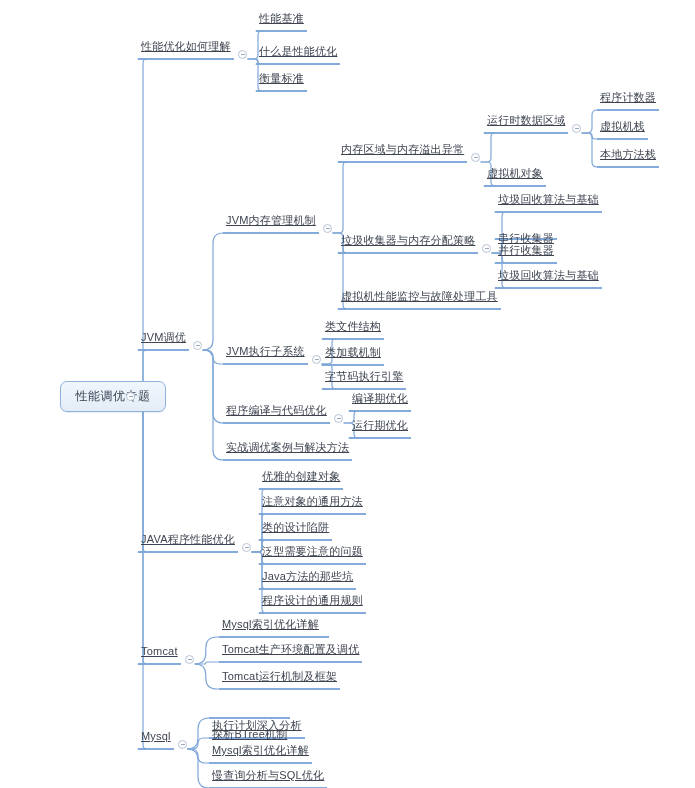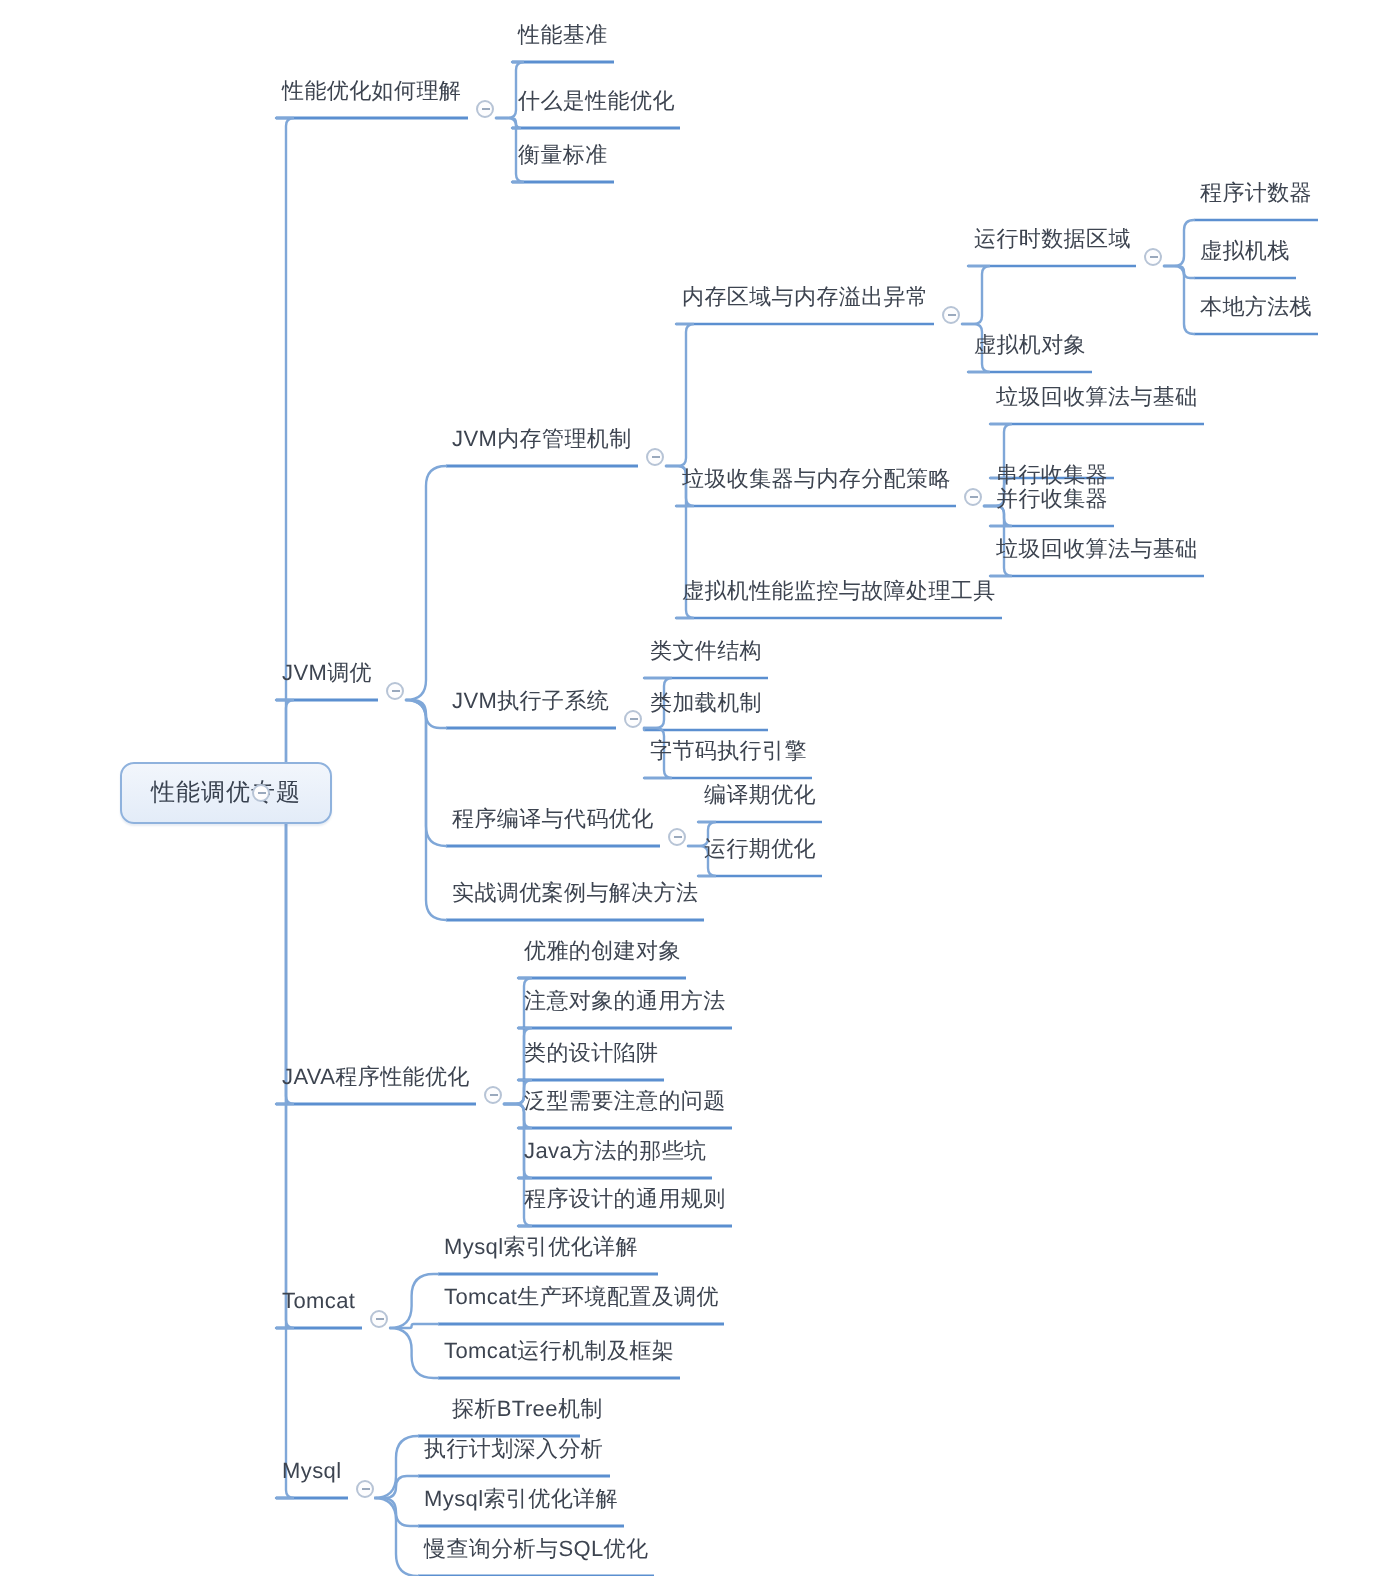--- a/index.html
+++ b/index.html
@@ -27,20 +27,21 @@
     height: 788px;
   }
   .node-label {
     position: absolute;
     font-size: 11px;
     color: #3d4450;
     white-space: nowrap;
     line-height: 13px;
     letter-spacing: 0.2px;
     font-family: "Liberation Sans", "DejaVu Sans", sans-serif;
+    text-decoration: underline;
   }
   .node-root {
     position: absolute;
     box-sizing: border-box;
     background: linear-gradient(180deg, #f2f6fc 0%, #e3ecf8 100%);
     border: 1px solid #8fb2dd;
     border-radius: 7px;
     color: #394250;
     font-size: 12px;
     display: flex;
@@ -206,18 +207,18 @@
       <div class="node-label" style="left: 262px; top: 545px;">泛型需要注意的问题</div>
       <div class="node-label" style="left: 262px; top: 570px;">Java方法的那些坑</div>
       <div class="node-label" style="left: 262px; top: 594px;">程序设计的通用规则</div>
       <div class="node-label" style="left: 141px; top: 645px;">Tomcat</div>
       <div class="toggle-icon" style="left: 185px; top: 655px;"></div>
       <div class="node-label" style="left: 222px; top: 618px;">Mysql索引优化详解</div>
       <div class="node-label" style="left: 222px; top: 643px;">Tomcat生产环境配置及调优</div>
       <div class="node-label" style="left: 222px; top: 670px;">Tomcat运行机制及框架</div>
       <div class="node-label" style="left: 141px; top: 730px;">Mysql</div>
       <div class="toggle-icon" style="left: 178px; top: 740px;"></div>
-      <div class="node-label" style="left: 212px; top: 699px; margin-left: 14px;">探析BTree机制</div>
+      <div class="node-label" style="left: 212px; top: 728px;">探析BTree机制</div>
       <div class="node-label" style="left: 212px; top: 719px;">执行计划深入分析</div>
       <div class="node-label" style="left: 212px; top: 744px;">Mysql索引优化详解</div>
       <div class="node-label" style="left: 212px; top: 769px;">慢查询分析与SQL优化</div>
     </div>
 </div>
 
 </body></html>

